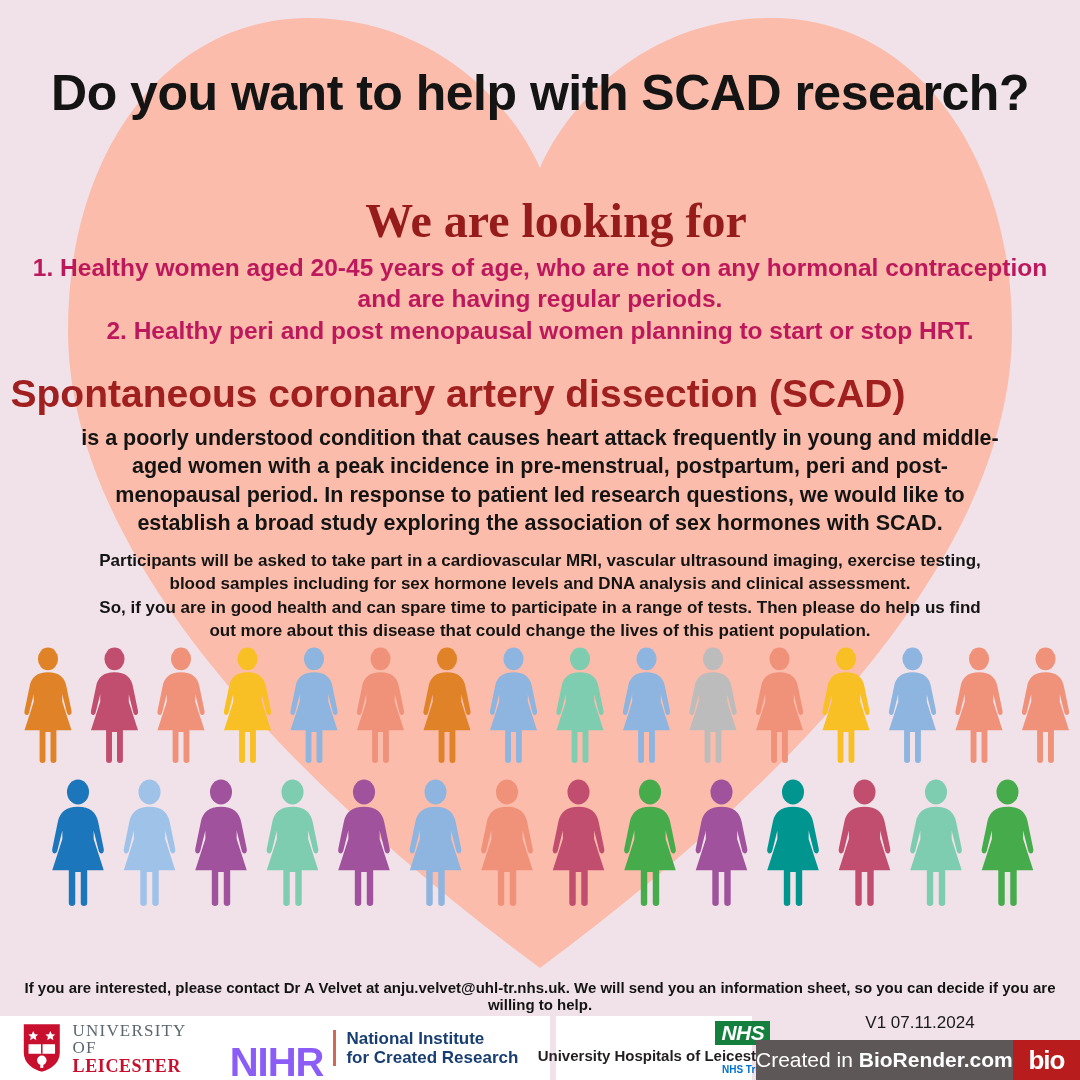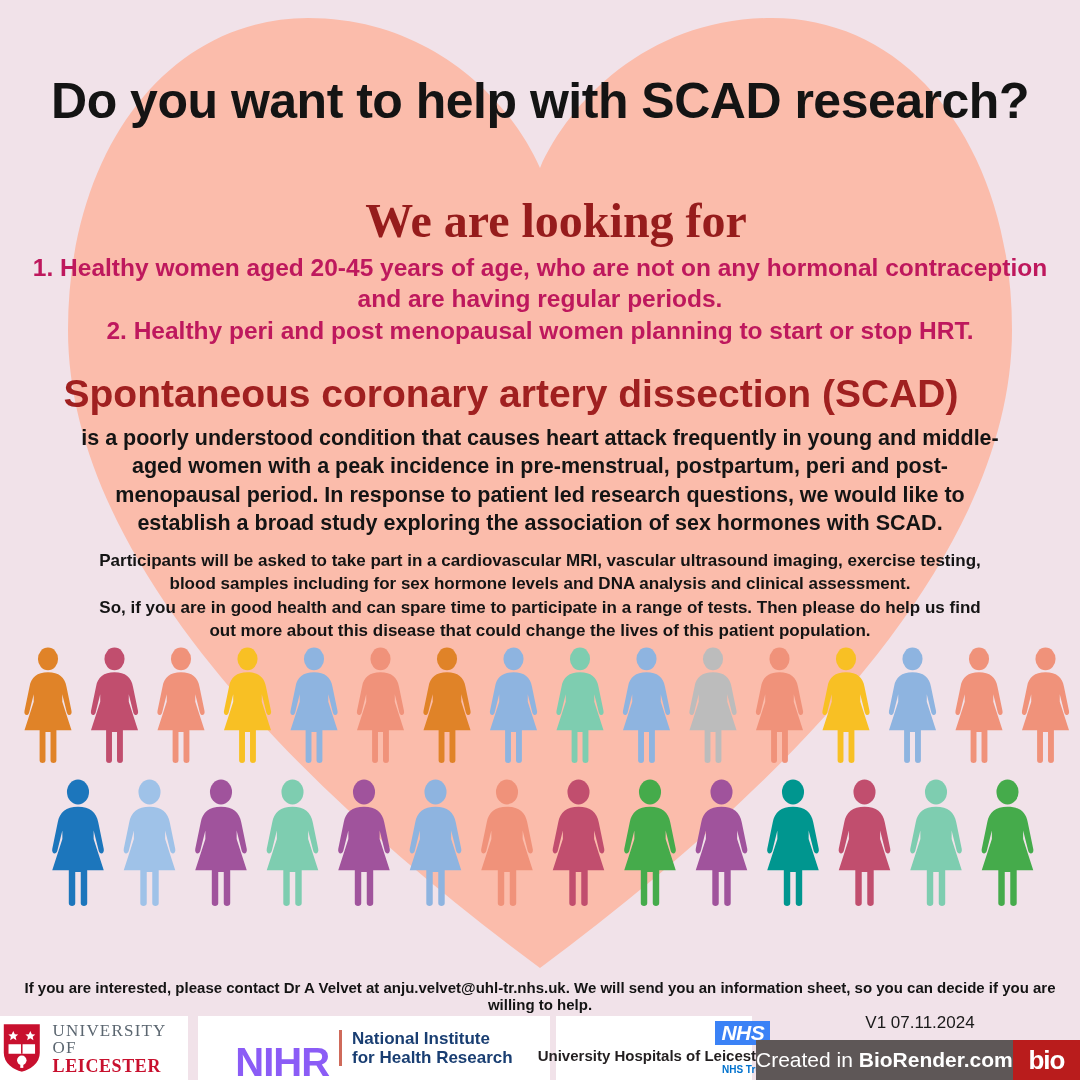--- a/index.html
+++ b/index.html
@@ -16,35 +16,35 @@
 
   
   #people-layer{position:absolute;left:0;top:640px;width:1080px;height:340px;z-index:2;}
 
   
   #text-layer{position:absolute;left:0;top:0;width:1080px;height:1080px;z-index:3;}
 
   .tx{position:absolute;text-align:center;}
 
   #title{
-    left:0;top:72px;width:1080px;
+    left:0;top:64px;width:1080px;
     font-size:50px;font-weight:bold;color:#141414;
     letter-spacing:-0.5px;
   }
   #looking-head{
     left:16px;top:193px;width:1080px;
     font-size:48px;font-weight:bold;color:#961c1c;font-family:Liberation Serif, serif;
   }
   #criteria{
     left:8px;top:252px;width:1064px;
     font-size:24.5px;font-weight:bold;color:#be185d;line-height:1.28;
   }
   #scad-head{
-    left:9px;top:372px;width:916px;
-    font-size:39px;font-weight:bold;color:#a02020;padding-left:44px;
+    left:0;top:372px;width:916px;
+    font-size:39px;font-weight:bold;color:#a02020;
   }
   #scad-body{
     left:70px;top:424px;width:940px;
     font-size:21.5px;font-weight:bold;color:#141414;line-height:1.32;
   }
   #participants{
     left:88px;top:549px;width:904px;
     font-size:17px;font-weight:bold;color:#141414;line-height:1.37;
   }
   #contact{
@@ -56,35 +56,35 @@
     font-size:17px;font-weight:normal;color:#1a1a1a;
   }
   #version-dup{
     left:768px;top:1046px;width:260px;
     font-size:16px;font-weight:bold;color:#1a1a1a;z-index:6;
   }
 
   
   #footer{position:absolute;left:0;top:1016px;width:1080px;height:64px;z-index:4;}
   .logo-box{position:absolute;background:#ffffff;display:flex;align-items:center;}
-  #logo-uol{left:0;top:0;width:188px;height:64px;padding-left:0;justify-content:center;}
+  #logo-uol{left:0;top:0;width:188px;height:64px;padding-left:20px;justify-content:center;}
   #logo-nihr{left:198px;top:0;width:352px;height:64px;justify-content:center;}
   #logo-nhs{left:556px;top:0;width:196px;height:64px;justify-content:center;}
 
   .uol-text{margin-left:9px;line-height:1;}
   .uol-l1{font-family:"Liberation Serif",serif;font-size:17px;letter-spacing:1.2px;color:#5b6670;}
   .uol-l2{font-family:"Liberation Serif",serif;font-size:18px;font-weight:bold;letter-spacing:0.6px;color:#c8102e;margin-top:1px;}
 
   .nihr-wrap{display:flex;align-items:center;}
   .nihr-mark{font-size:40px;font-weight:bold;color:#8b5cf6;letter-spacing:-1px;margin-top:29px;}
   .nihr-bar{width:3px;height:36px;background:#cf6a5a;margin:0 10px;}
   .nihr-txt{font-size:17px;font-weight:bold;color:#193e72;line-height:1.12;}
 
   .nhs-wrap{text-align:right;line-height:1;}
-  .nhs-box{display:inline-block;background:#3b82f6;color:#fff;font-size:21px;font-weight:bold;
+  .nhs-box{display:inline-block;background:#15803d;color:#fff;font-size:21px;font-weight:bold;
            font-style:italic;padding:1px 6px 2px 6px;letter-spacing:-0.5px;}
   .nhs-name{font-size:15px;font-weight:bold;color:#231f20;margin-top:3px;white-space:nowrap;}
   .nhs-trust{font-size:10px;font-weight:bold;color:#0072ce;margin-top:2px;}
 
   
   #watermark{position:absolute;left:756px;top:1040px;width:324px;height:40px;z-index:5;display:flex;}
   #wm-bar{flex:1;background:#5e5757;display:flex;align-items:center;justify-content:center;}
   #wm-text{font-size:21px;color:#ffffff;white-space:nowrap;}
   #wm-text b{font-weight:bold;}
   #wm-logo{width:70px;background:#b91c1c;display:flex;align-items:center;justify-content:center;
@@ -204,21 +204,21 @@
         <div class="uol-l2">LEICESTER</div>
       </div>
     </div>
 
     <div class="logo-box" id="logo-nihr">
       <div class="nihr-wrap">
         <div class="nihr-mark">NIHR</div>
         <div class="nihr-bar"></div>
         <div class="nihr-txt">
           <div>National Institute</div>
-          <div>for Health Research</div>
+          <div>for Created Research</div>
         </div>
       </div>
     </div>
 
     <div class="logo-box" id="logo-nhs">
       <div class="nhs-wrap">
         <span class="nhs-box">NHS</span>
         <div class="nhs-name">University Hospitals of Leicester</div>
         <div class="nhs-trust">NHS Trust</div>
       </div>

